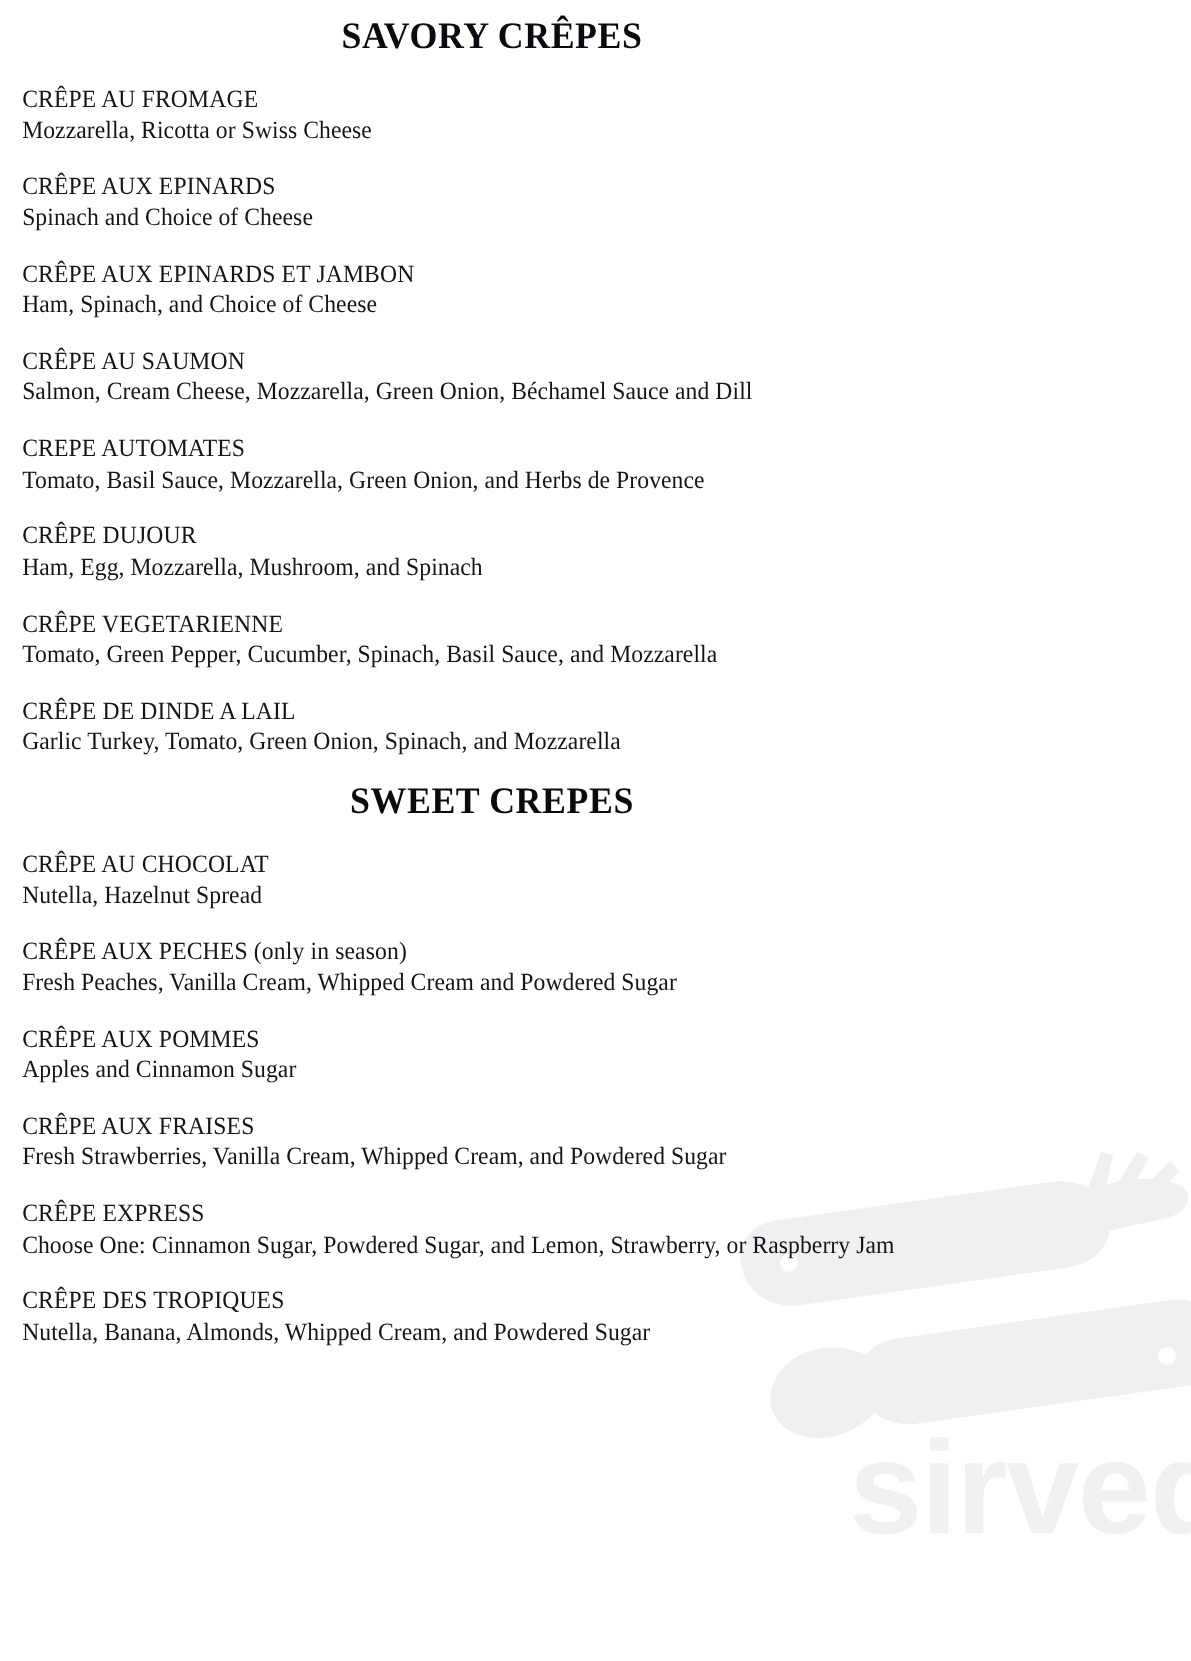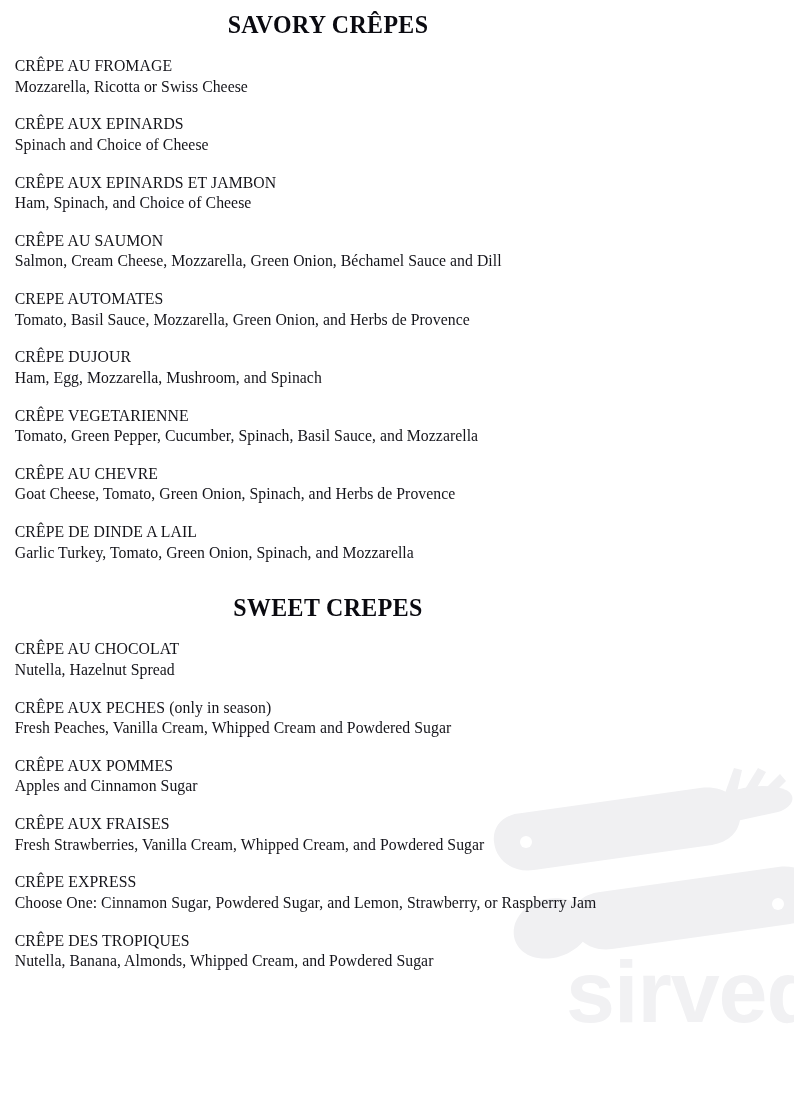--- a/index.html
+++ b/index.html
@@ -54,21 +54,21 @@
     z-index: 1;
     width: 656px;
     padding-top: 11px;
     box-sizing: border-box;
   }
 
   .section {
     width: 100%;
   }
   .section + .section {
-    margin-top: 31px;
+    margin-top: 16px;
   }
 
   .section-title {
     text-align: center;
     font-size: 25px;
     font-weight: 700;
     letter-spacing: 0.4px;
     line-height: 1.12;
     margin: 0 0 17px 0;
     color: #0a0a10;
@@ -156,24 +156,20 @@
     </div>
     <div class="menu-item">
       <div class="item-name">CRÊPE DUJOUR</div>
       <div class="item-desc">Ham, Egg, Mozzarella, Mushroom, and Spinach</div>
     </div>
     <div class="menu-item">
       <div class="item-name">CRÊPE VEGETARIENNE</div>
       <div class="item-desc">Tomato, Green Pepper, Cucumber, Spinach, Basil Sauce, and Mozzarella</div>
     </div>
     <div class="menu-item">
-      <div class="item-name">CRÊPE AU CHEVRE</div>
-      <div class="item-desc">Goat Cheese, Tomato, Green Onion, Spinach, and Herbs de Provence</div>
-    </div>
-    <div class="menu-item">
       <div class="item-name">CRÊPE DE DINDE A LAIL</div>
       <div class="item-desc">Garlic Turkey, Tomato, Green Onion, Spinach, and Mozzarella</div>
     </div>
   </section>
 
   <section class="section">
     <h1 class="section-title">SWEET CREPES</h1>
 
     <div class="menu-item">
       <div class="item-name">CRÊPE AU CHOCOLAT</div>

